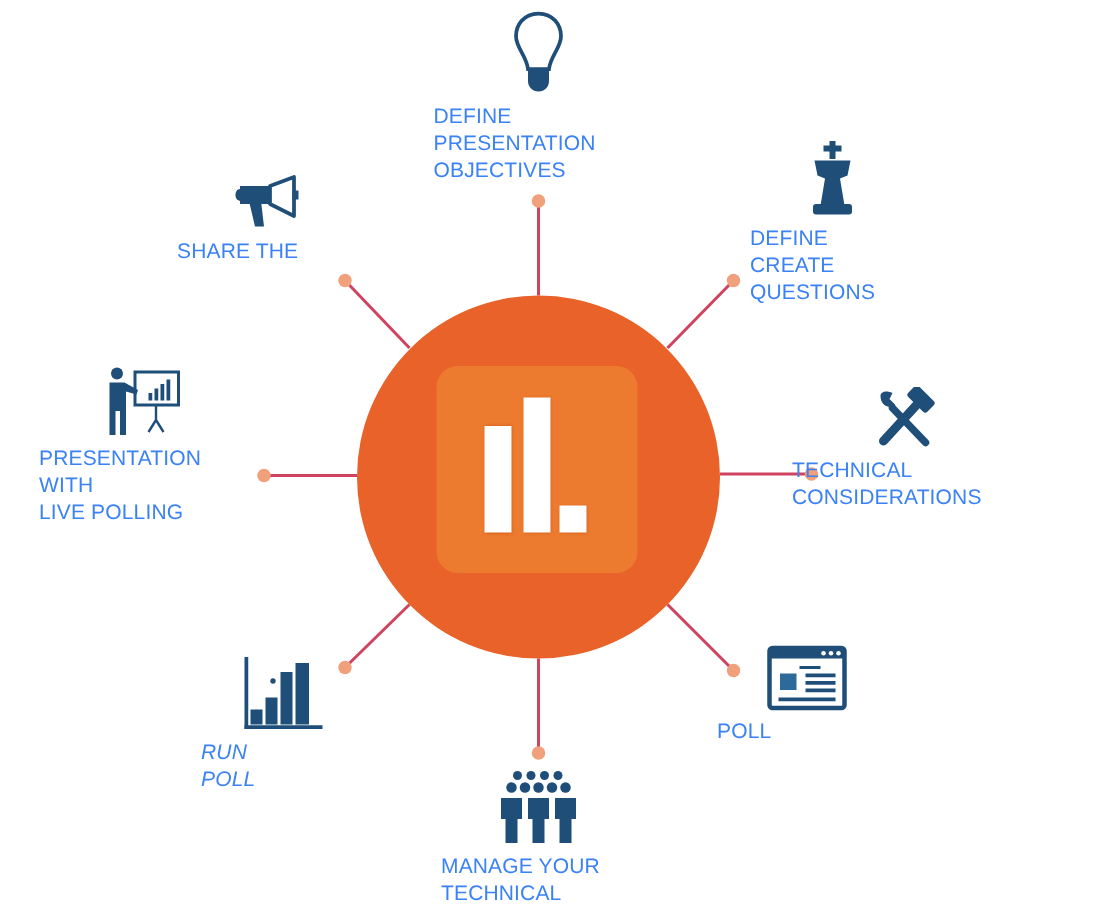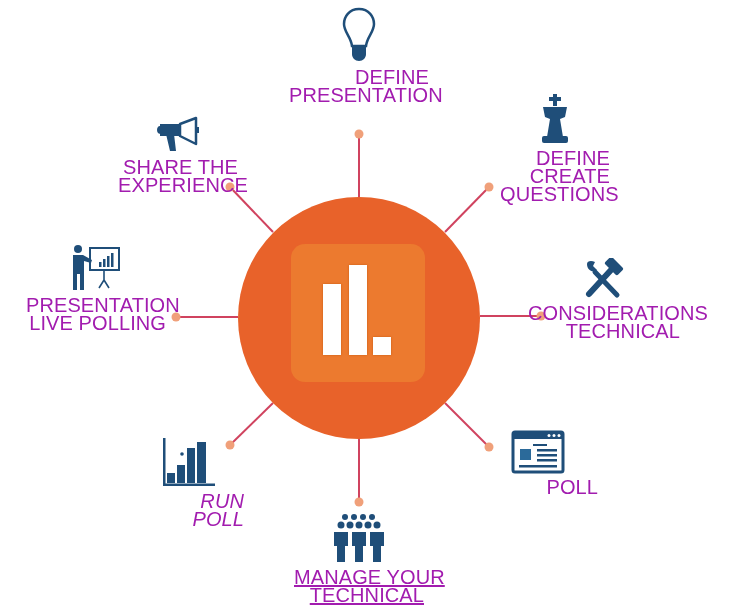--- a/index.html
+++ b/index.html
@@ -5,22 +5,22 @@
   html, body { margin: 0; padding: 0; background: #ffffff; }
   body { width: 731px; height: 613px; position: relative; overflow: hidden;
          font-family: "Liberation Sans", sans-serif; }
   .canvas { position: absolute; left: 0; top: 0; width: 731px; height: 613px; }
   svg.lines { position: absolute; left: 0; top: 0; }
   .hub { position: absolute; left: 238px; top: 197px; width: 242px; height: 242px;
          border-radius: 50%; background: #e8622a; }
   .hub-square { position: absolute; left: 53px; top: 47px; width: 134px; height: 138px;
          border-radius: 14px; background: #ec7a2f; }
   .hub-bar { position: absolute; background: #ffffff; box-shadow: 0 0 2px #c65a12; }
-  .node { position: absolute; text-align: right; color: #a21caf;
-          font-size: 20px; line-height: 18px; letter-spacing: 0.1px; }
+  .node { position: absolute; text-align: left; color: #3b82f6;
+          font-size: 14px; line-height: 18px; letter-spacing: 0.1px; }
   .node .icon { display: block; margin: 0 auto 4px auto; }
   .label-line { display: block; white-space: nowrap; }
 </style>
 </head>
 <body>
 
 <div class="canvas">
 
   <svg class="lines" width="731" height="613">
     <g stroke="#d0435f" stroke-width="2">
@@ -53,20 +53,21 @@
     </div>
   </div>
 
   <div class="node" style="left:289px; top:6px; width:140px;">
     <svg class="icon" width="36" height="58" viewBox="0 0 36 58">
       <path d="M18 3 C8 3 3 11 3 18 C3 26 10 31 11 40 L25 40 C26 31 33 26 33 18 C33 11 28 3 18 3 Z" fill="none" stroke="#1f4e79" stroke-width="2.5"></path>
       <path d="M11 40 L25 40 L25 48 C25 52 22 55 18 55 C14 55 11 52 11 48 Z" fill="#1f4e79"></path>
     </svg>
     <span class="label-line">DEFINE</span>
     <span class="label-line">PRESENTATION</span>
+    <span class="label-line">OBJECTIVES</span>
   </div>
 
   <div class="node" style="left:500px; top:93px; width:110px;">
     <svg class="icon" width="32" height="52" viewBox="0 0 32 52">
       <rect x="14" y="1" width="4" height="12" fill="#1f4e79"></rect>
       <rect x="10" y="4" width="12" height="4" fill="#1f4e79"></rect>
       <path d="M4 14 L28 14 L26 24 L21 26 L24 44 L8 44 L11 26 L6 24 Z" fill="#1f4e79"></path>
       <rect x="3" y="43" width="26" height="7" rx="2" fill="#1f4e79"></rect>
     </svg>
     <span class="label-line">DEFINE</span>
@@ -74,42 +75,42 @@
     <span class="label-line">QUESTIONS</span>
   </div>
 
   <div class="node" style="left:528px; top:258px; width:152px;">
     <svg class="icon" width="42" height="42" viewBox="0 0 42 42">
       <path d="M6 36 L28 12" stroke="#1f4e79" stroke-width="6" stroke-linecap="round"></path>
       <rect x="22" y="3" width="18" height="10" rx="2" transform="rotate(45 31 8)" fill="#1f4e79"></rect>
       <path d="M12 14 L34 37" stroke="#1f4e79" stroke-width="5" stroke-linecap="round"></path>
       <path d="M4 6 C4 13 11 15 14 12 L10 8 L12 4 C8 2 4 3 4 6 Z" fill="#1f4e79"></path>
     </svg>
+    <span class="label-line">TECHNICAL</span>
     <span class="label-line">CONSIDERATIONS</span>
-    <span class="label-line">TECHNICAL</span>
   </div>
 
   <div class="node" style="left:478px; top:430px; width:120px;">
     <svg class="icon" width="54" height="44" viewBox="0 0 54 44">
       <rect x="2" y="2" width="50" height="40" rx="2" fill="none" stroke="#1f4e79" stroke-width="3"></rect>
       <rect x="2" y="2" width="50" height="7" fill="#1f4e79"></rect>
       <circle cx="38" cy="5.5" r="1.5" fill="#ffffff"></circle>
         <circle cx="43" cy="5.5" r="1.5" fill="#ffffff"></circle>
         <circle cx="48" cy="5.5" r="1.5" fill="#ffffff"></circle>
       <rect x="9" y="19" width="11" height="11" fill="#2b6a9a"></rect>
       <rect x="22" y="14" width="14" height="2" fill="#1f4e79"></rect>
       <rect x="26" y="19" width="20" height="2.5" fill="#1f4e79"></rect>
       <rect x="26" y="24" width="20" height="2.5" fill="#1f4e79"></rect>
       <rect x="26" y="29" width="20" height="2.5" fill="#1f4e79"></rect>
       <rect x="8" y="35" width="38" height="2.5" fill="#1f4e79"></rect>
     </svg>
     <span class="label-line">POLL</span>
   </div>
 
-  <div class="node" style="left:294px; top:514px; width:130px;text-decoration:underline;">
+  <div class="node" style="left:294px; top:514px; width:130px;">
     <svg class="icon" width="54" height="50" viewBox="0 0 54 50">
       <g fill="#1f4e79">
         <circle cx="13" cy="3" r="3"></circle>
           <circle cx="22" cy="3" r="3"></circle>
           <circle cx="31" cy="3" r="3"></circle>
           <circle cx="40" cy="3" r="3"></circle>
         <circle cx="9" cy="11" r="3.5"></circle>
           <circle cx="18" cy="11" r="3.5"></circle>
           <circle cx="27" cy="11" r="3.5"></circle>
           <circle cx="36" cy="11" r="3.5"></circle>
@@ -148,29 +149,29 @@
       <rect x="20" y="4" width="29" height="22" fill="none" stroke="#1f4e79" stroke-width="2"></rect>
       <g fill="#1f4e79">
         <rect x="29" y="18" width="2.5" height="5"></rect>
         <rect x="33" y="15" width="2.5" height="8"></rect>
         <rect x="37" y="12" width="2.5" height="11"></rect>
         <rect x="41" y="9" width="2.5" height="14"></rect>
       </g>
       <path d="M34 26 L34 36 M34 36 L29 44 M34 36 L39 44" stroke="#1f4e79" stroke-width="1.6" fill="none"></path>
     </svg>
     <span class="label-line">PRESENTATION</span>
+    <span class="label-line">WITH</span>
     <span class="label-line">LIVE POLLING</span>
   </div>
 
   <div class="node" style="left:118px; top:116px; width:120px;">
     <svg class="icon" width="44" height="38" viewBox="0 0 44 38">
       <g fill="#1f4e79">
         <path d="M4 10 C2 10 1 12 1 14 C1 17 3 18 5 18 L10 18 L14 35 L20 35 L18 18 L22 18 Z"></path>
         <path d="M4 8 L24 8 L24 20 L4 20 Z"></path>
       </g>
       <path d="M24 8 L40 2 L40 28 L24 20 Z" fill="none" stroke="#1f4e79" stroke-width="2.5" stroke-linejoin="round"></path>
       <rect x="39" y="11" width="4" height="6" fill="#1f4e79"></rect>
     </svg>
     <span class="label-line">SHARE THE</span>
-    <span class="label-line">EXPERIENCE</span>
   </div>
 
 </div>
 
 </body></html>

